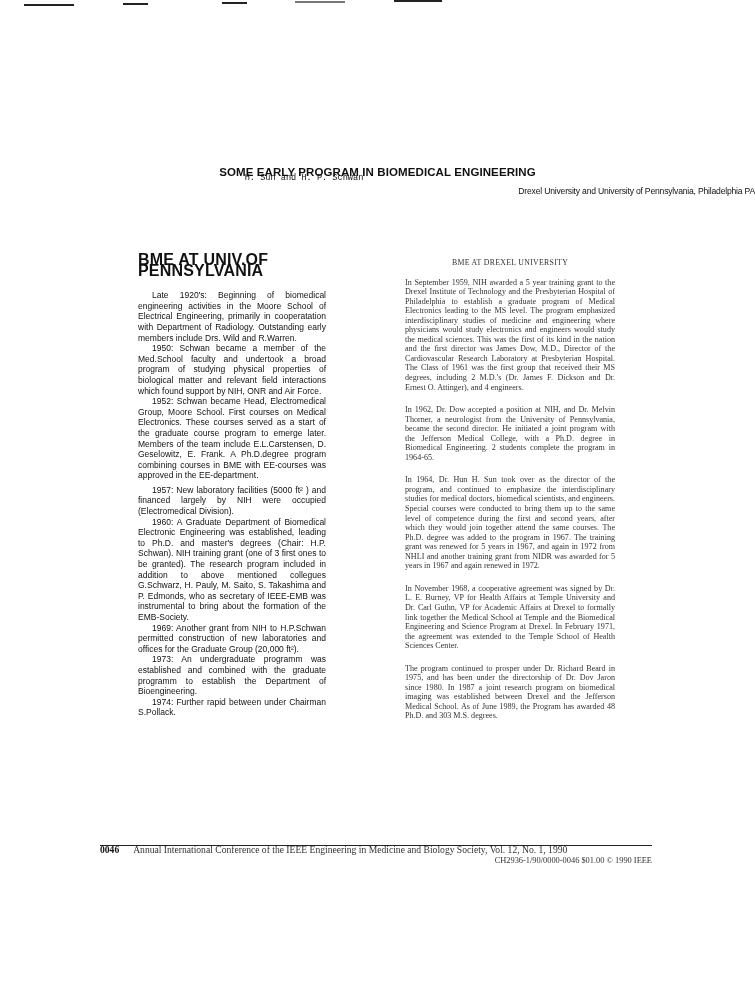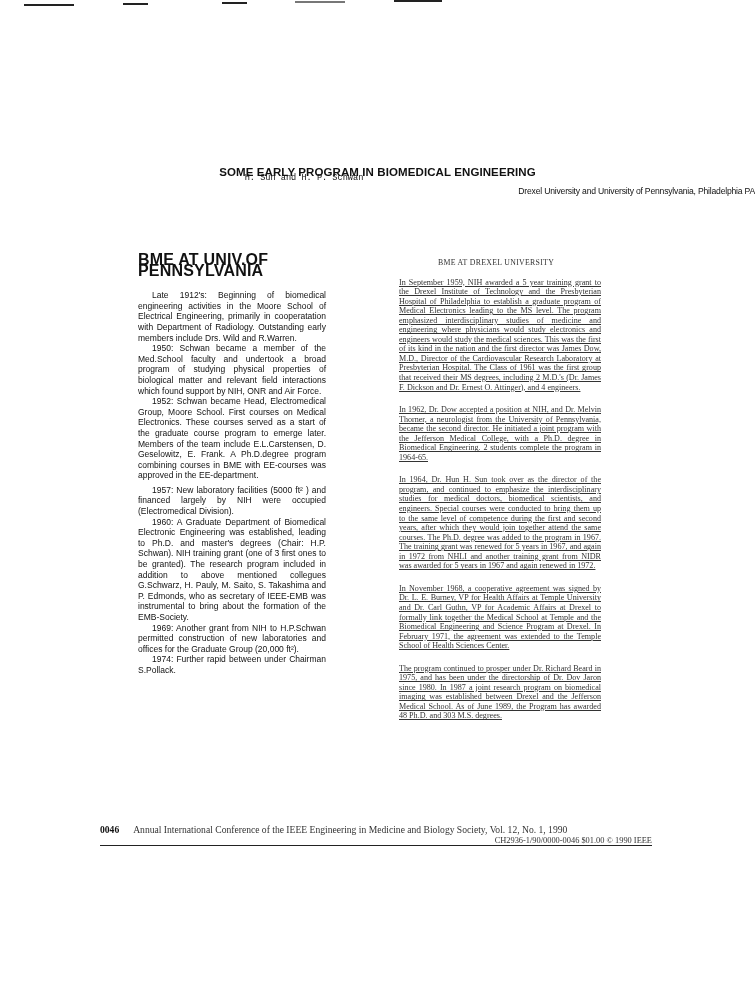--- a/index.html
+++ b/index.html
@@ -9,51 +9,52 @@
     font-family: "Liberation Sans", sans-serif; font-weight: bold; font-size: 11.5px; letter-spacing: 0.1px; }
   .authors { position: absolute; left: 0; width: 608px; top: 173px; text-align: center;
     font-family: Liberation Mono, monospace; font-size: 8.6px; }
   .affil { position: absolute; left: 0; width: 755px; top: 186px; text-align: right;
     font-family: "Liberation Sans", sans-serif; font-size: 8.6px; letter-spacing: -0.2px; }
   .left-col { position: absolute; left: 138px; top: 255px; width: 188px;
     font-family: "Liberation Sans", sans-serif; font-size: 8.5px; line-height: 10.6px; }
   .left-col h2 { margin: 0 0 14px 0; font-size: 16px; font-weight: bold; letter-spacing: 0.2px; }
   .left-col p { margin: 0; text-align: justify; text-indent: 14px; }
   .left-col p.gap { margin-top: 4px; }
-  .right-col { position: absolute; left: 391px; top: 258px; width: 210px;
+  .right-col { position: absolute; left: 405px; top: 258px; width: 210px;
     font-family: "Liberation Serif", serif; font-size: 8.1px; line-height: 9.55px; color: #333; }
   .right-col h2 { margin: 0 0 10px 0; font-size: 7.8px; font-weight: normal; text-align: center; letter-spacing: 0.3px; }
-  .right-col p { margin: 0 0 13px 8px; text-align: justify; text-decoration: underline; }
+  .right-col p { margin: 0 0 13px 0; text-align: justify; }
   .rule { position: absolute; left: 100px; width: 552px; top: 845px; height: 1px; background: #222; }
-  .footer { position: absolute; left: 100px; width: 552px; top: 824px;
+  .footer { position: absolute; left: 100px; width: 552px; top: 844px;
     font-family: "Liberation Serif", serif; font-size: 9.6px; color: #333; }
   .footer .pg { font-weight: bold; margin-right: 14px; color: #111; }
   .footer .line2 { text-align: right; font-size: 8.4px; margin-top: 1px; }
 </style>
 </head>
 <body>
 
 <div class="scan-mark" style="left:24px;width:50px;top:4px;"></div>
 <div class="scan-mark" style="left:123px;width:25px;top:3px;"></div>
 <div class="scan-mark" style="left:222px;width:25px;top:2px;"></div>
 <div class="scan-mark" style="left:295px;width:50px;top:1px;background:#777;"></div>
 <div class="scan-mark" style="left:394px;width:48px;top:0px;"></div>
 
 <div class="title">SOME EARLY PROGRAM IN BIOMEDICAL ENGINEERING</div>
 <div class="authors">H. Sun and H. P. Schwan</div>
 <div class="affil">Drexel University and University of Pennsylvania, Philadelphia PA</div>
 
 <div class="left-col">
   <h2>BME AT UNIV.OF PENNSYLVANIA</h2>
-  <p>Late 1912's: Beginning of biomedical engineering activities in the Moore School of Electrical Engineering, primarily in cooperatation with Department of Radiology. Outstanding early members include Drs. Wild and R.Warren.</p>
+  <p>Late 1920's: Beginning of biomedical engineering activities in the Moore School of Electrical Engineering, primarily in cooperatation with Department of Radiology. Outstanding early members include Drs. Wild and R.Warren.</p>
   <p>1950: Schwan became a member of the Med.School faculty and undertook a broad program of studying physical properties of biological matter and relevant field interactions which found support by NIH, ONR and Air Force.</p>
   <p>1952: Schwan became Head, Electromedical Group, Moore School. First courses on Medical Electronics. These courses served as a start of the graduate course program to emerge later. Members of the team include E.L.Carstensen, D. Geselowitz, E. Frank. A Ph.D.degree program combining courses in BME with EE-courses was approved in the EE-department.</p>
   <p class="gap">1957: New laboratory facilities (5000 ft² ) and financed largely by NIH were occupied (Electromedical Division).</p>
   <p>1960: A Graduate Department of Biomedical Electronic Engineering was established, leading to Ph.D. and master's degrees (Chair: H.P. Schwan). NIH training grant (one of 3 first ones to be granted). The research program included in addition to above mentioned collegues G.Schwarz, H. Pauly, M. Saito, S. Takashima and P. Edmonds, who as secretary of IEEE-EMB was instrumental to bring about the formation of the EMB-Society.</p>
   <p>1969: Another grant from NIH to H.P.Schwan permitted construction of new laboratories and offices for the Graduate Group (20,000 ft²).</p>
+  <p>1973: An undergraduate programm was established and combined with the graduate programm to establish the Department of Bioengineering.</p>
   <p>1974: Further rapid between under Chairman S.Pollack.</p>
 </div>
 
 <div class="right-col">
   <h2>BME AT DREXEL UNIVERSITY</h2>
   <p>In September 1959, NIH awarded a 5 year training grant to the Drexel Institute of Technology and the Presbyterian Hospital of Philadelphia to establish a graduate program of Medical Electronics leading to the MS level. The program emphasized interdisciplinary studies of medicine and engineering where physicians would study electronics and engineers would study the medical sciences. This was the first of its kind in the nation and the first director was James Dow, M.D., Director of the Cardiovascular Research Laboratory at Presbyterian Hospital. The Class of 1961 was the first group that received their MS degrees, including 2 M.D.'s (Dr. James F. Dickson and Dr. Ernest O. Attinger), and 4 engineers.</p>
   <p>In 1962, Dr. Dow accepted a position at NIH, and Dr. Melvin Thorner, a neurologist from the University of Pennsylvania, became the second director. He initiated a joint program with the Jefferson Medical College, with a Ph.D. degree in Biomedical Engineering. 2 students complete the program in 1964-65.</p>
   <p>In 1964, Dr. Hun H. Sun took over as the director of the program, and continued to emphasize the interdisciplinary studies for medical doctors, biomedical scientists, and engineers. Special courses were conducted to bring them up to the same level of competence during the first and second years, after which they would join together attend the same courses. The Ph.D. degree was added to the program in 1967. The training grant was renewed for 5 years in 1967, and again in 1972 from NHLI and another training grant from NIDR was awarded for 5 years in 1967 and again renewed in 1972.</p>
   <p>In November 1968, a cooperative agreement was signed by Dr. L. E. Burney, VP for Health Affairs at Temple University and Dr. Carl Guthn, VP for Academic Affairs at Drexel to formally link together the Medical School at Temple and the Biomedical Engineering and Science Program at Drexel. In February 1971, the agreement was extended to the Temple School of Health Sciences Center.</p>
   <p>The program continued to prosper under Dr. Richard Beard in 1975, and has been under the directorship of Dr. Dov Jaron since 1980. In 1987 a joint research program on biomedical imaging was established between Drexel and the Jefferson Medical School. As of June 1989, the Program has awarded 48 Ph.D. and 303 M.S. degrees.</p>

